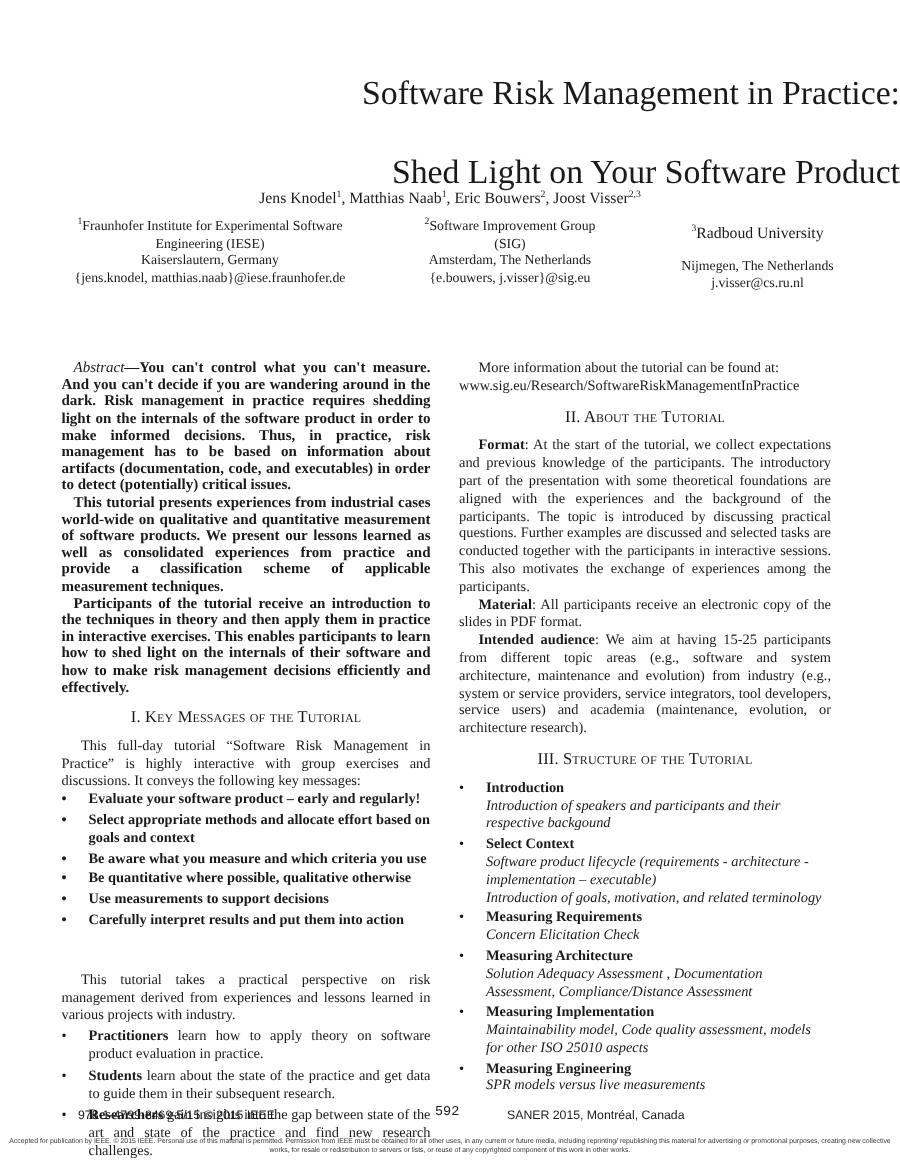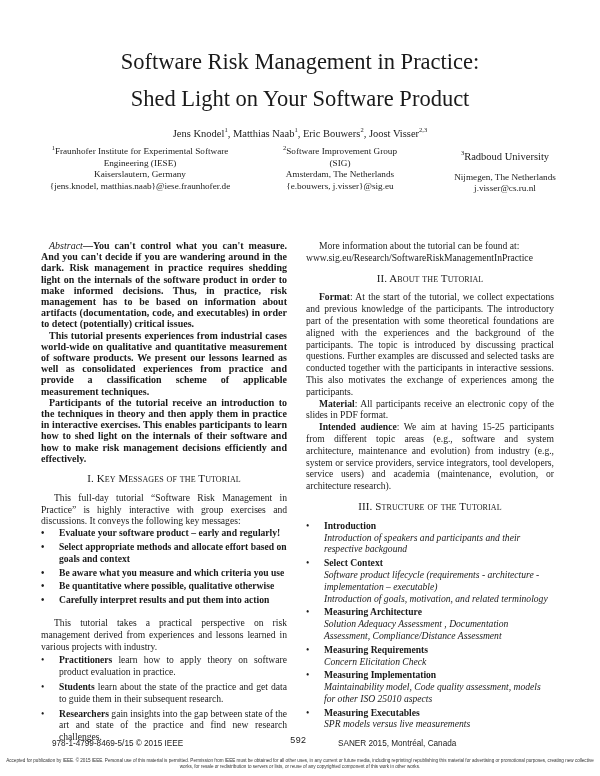--- a/index.html
+++ b/index.html
@@ -1,18 +1,18 @@
 <!DOCTYPE html>
 <html><head>
 <meta charset="utf-8">
 <style>
   html, body { margin:0; padding:0; background:#fff; }
   body { width:600px; height:776px; position:relative; overflow:hidden; color:#1a1a1a; font-family:"Liberation Serif", serif; }
-  .title { position:absolute; left:0; width:600px; text-align:center; font-size:22.5px; line-height:30px; }
-  .t1 { top:47px; } .t2 { top:84px;font-family:Liberation Serif, serif; }
+  .title { position:absolute; left:0; width:600px; text-align:right; font-size:22.5px; line-height:30px; }
+  .t1 { top:47px; } .t2 { top:100px;font-family:Liberation Serif, serif; }
   .authors { position:absolute; top:126px; left:0; width:600px; text-align:center; font-size:10.5px; }
   .authors sup, .aff sup { font-size:6.5px; }
   .aff { position:absolute; top:142px; text-align:center; font-size:9.2px; line-height:11.5px; }
   .aff1 { left:20px; width:240px; }
   .aff2 { left:265px; width:150px; }
   .aff3 { left:430px; width:150px; }
   .aff3 .name { font-size:10.5px; line-height:13px; margin-top:4px; margin-bottom:9px; }
   .col { position:absolute; top:240px; width:246px; font-size:9.6px; line-height:11.8px; text-align:justify; }
   .left { left:41px; }
   .right { left:306px; width:248px; }
@@ -75,46 +75,47 @@
     <p>Participants of the tutorial receive an introduction to the techniques in theory and then apply them in practice in interactive exercises. This enables participants to learn how to shed light on the internals of their software and how to make risk management decisions efficiently and effectively.</p>
   </div>
 
   <div class="sect">I. Key Messages of the Tutorial</div>
   <p class="indent">This full-day tutorial “Software Risk Management in Practice” is highly interactive with group exercises and discussions. It conveys the following key messages:</p>
   <ul class="keys">
     <li>Evaluate your software product – early and regularly!</li>
     <li>Select appropriate methods and allocate effort based on goals and context</li>
     <li>Be aware what you measure and which criteria you use</li>
     <li>Be quantitative where possible, qualitative otherwise</li>
+    <li>Use measurements to support decisions</li>
     <li>Carefully interpret results and put them into action</li>
   </ul>
-  <p class="indent" style="margin-top:11px">This tutorial takes a practical perspective on risk management derived from experiences and lessons learned in various projects with industry.</p>
+  <p class="indent" style="margin-top:28px">This tutorial takes a practical perspective on risk management derived from experiences and lessons learned in various projects with industry.</p>
   <ul class="roles" style="margin-top:2px">
     <li><b>Practitioners</b><span> learn how to apply theory on software product evaluation in practice.</span></li>
     <li><b>Students</b><span> learn about the state of the practice and get data to guide them in their subsequent research.</span></li>
     <li><b>Researchers</b><span> gain insights into the gap between state of the art and state of the practice and find new research challenges.</span></li>
   </ul>
 </div>
 
 <div class="col right">
   <p class="indent">More information about the tutorial can be found at:</p>
   <p class="url">www.sig.eu/Research/SoftwareRiskManagementInPractice</p>
 
   <div class="sect">II. About the Tutorial</div>
   <p class="indent"><b>Format</b><span>: At the start of the tutorial, we collect expectations and previous knowledge of the participants. The introductory part of the presentation with some theoretical foundations are aligned with the experiences and the background of the participants. The topic is introduced by discussing practical questions. Further examples are discussed and selected tasks are conducted together with the participants in interactive sessions. This also motivates the exchange of experiences among the participants.</span></p>
   <p class="indent"><b>Material</b><span>: All participants receive an electronic copy of the slides in PDF format.</span></p>
   <p class="indent"><b>Intended audience</b><span>: We aim at having 15-25 participants from different topic areas (e.g., software and system architecture, maintenance and evolution) from industry (e.g., system or service providers, service integrators, tool developers, service users) and academia (maintenance, evolution, or architecture research).</span></p>
 
   <div class="sect">III. Structure of the Tutorial</div>
   <ul class="struct">
     <li><span class="h">Introduction</span><span class="d">Introduction of speakers and participants and their respective backgound</span></li>
     <li><span class="h">Select Context</span><span class="d">Software product lifecycle (requirements - architecture - implementation – executable)</span><span class="d">Introduction of goals, motivation, and related terminology</span></li>
+    <li><span class="h">Measuring Requirements</span><span class="d">Concern Elicitation Check</span></li>
     <li><span class="h">Measuring Architecture</span><span class="d">Solution Adequacy Assessment , Documentation Assessment, Compliance/Distance Assessment</span></li>
-    <li><span class="h">Measuring Requirements</span><span class="d">Concern Elicitation Check</span></li>
     <li><span class="h">Measuring Implementation</span><span class="d">Maintainability model, Code quality assessment, models for other ISO 25010 aspects</span></li>
-    <li><span class="h">Measuring Executables</span><span class="d">SPR models versus live measurements</span></li>
+    <li><span class="h">Measuring Engineering</span><span class="d">SPR models versus live measurements</span></li>
   </ul>
 </div>
 
 <div class="footer1 isbn">978-1-4799-8469-5/15 © 2015 IEEE</div>
 <div class="footer1 page">592</div>
 <div class="footer1 conf">SANER 2015, Montréal, Canada</div>
 <div class="legal">Accepted for publication by IEEE. © 2015 IEEE. Personal use of this material is permitted. Permission from IEEE must be obtained for all other uses, in any current or future media, including reprinting/ republishing this material for advertising or promotional purposes, creating new collective works, for resale or redistribution to servers or lists, or reuse of any copyrighted component of this work in other works.</div>
 
 </body></html>

